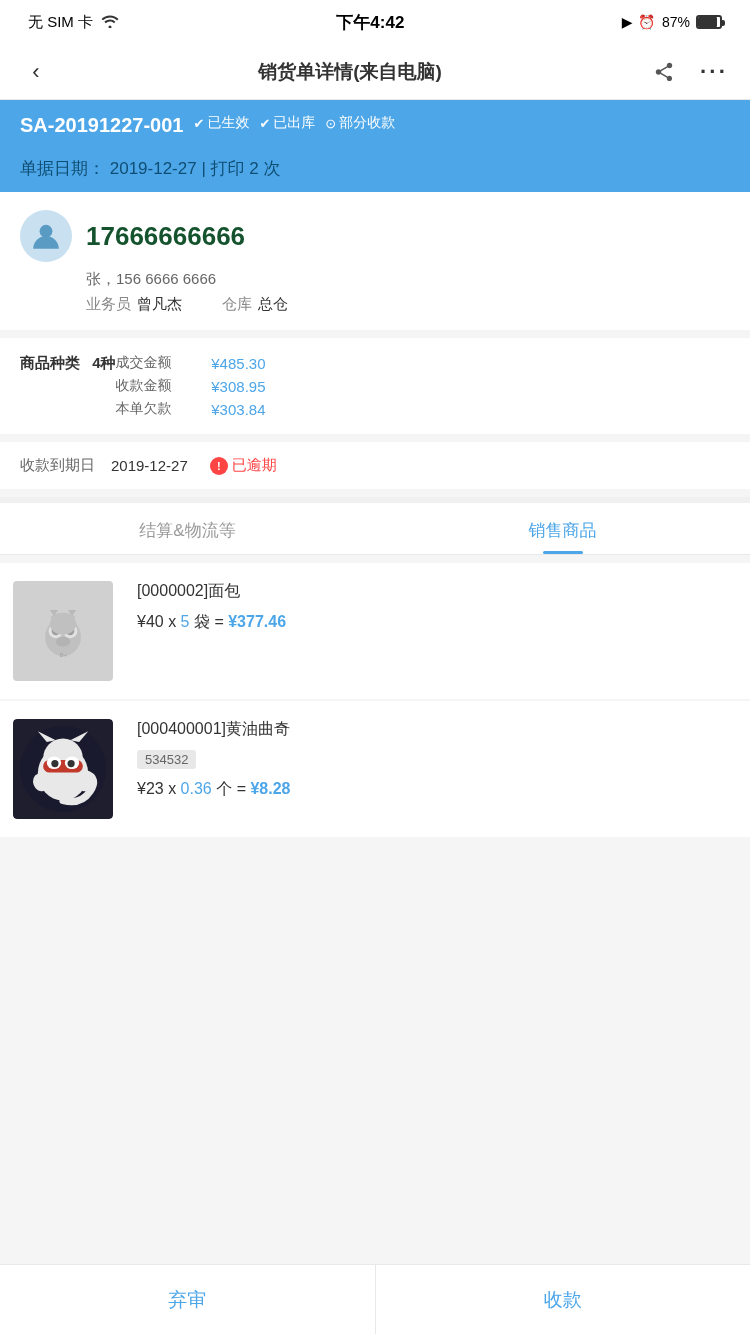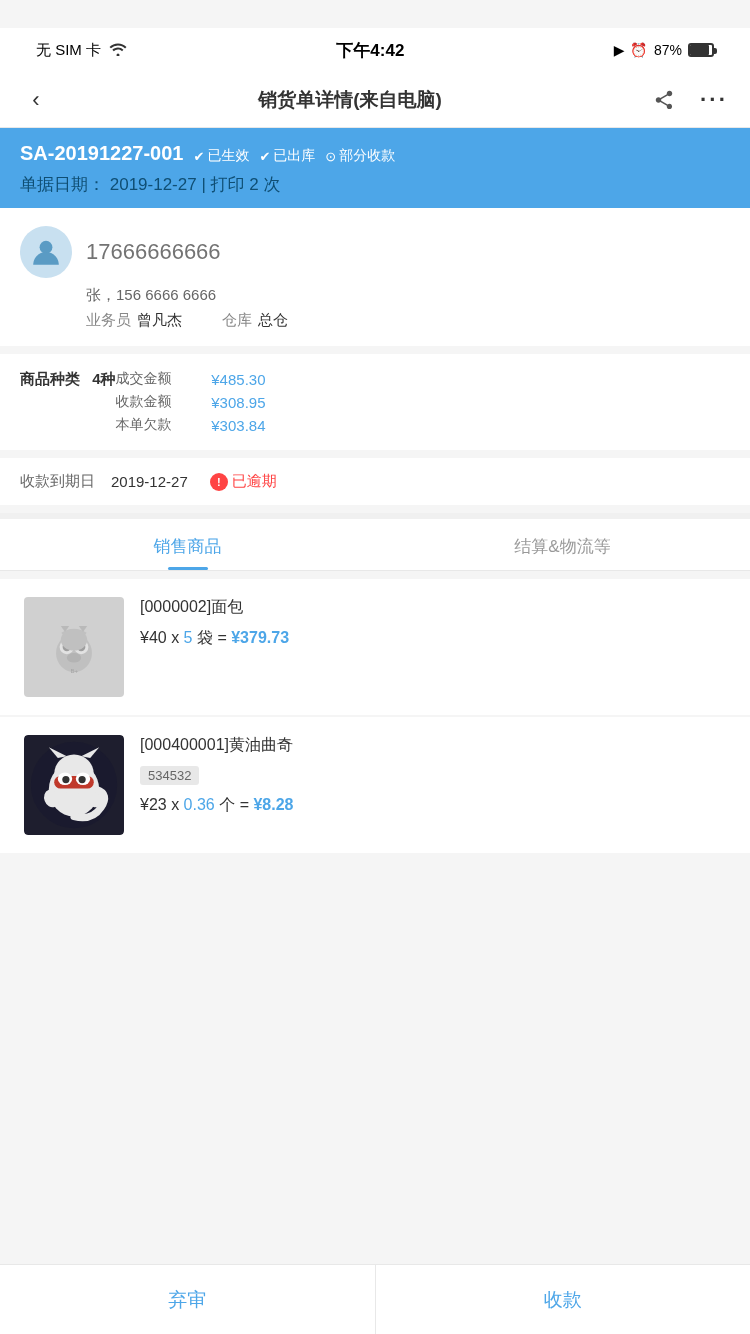--- a/index.html
+++ b/index.html
@@ -12,24 +12,23 @@
       overflow-x: hidden;
     }
 
     
     .status-bar {
       background: #fff;
       height: 44px;
       display: flex;
       align-items: center;
       justify-content: space-between;
-      padding: 0 36px;
+      padding: 0 28px;
       font-size: 15px;
       font-weight: 500;
-      margin-top: 28px;
     }
     .status-left { display: flex; align-items: center; gap: 8px; }
     .status-center { font-size: 17px; font-weight: 600; }
     .status-right { display: flex; align-items: center; gap: 6px; font-size: 14px; }
     .battery-icon {
       width: 26px; height: 14px; border: 2px solid #333; border-radius: 3px; position: relative; display: inline-block;
     }
     .battery-icon::after {
       content: '';
       position: absolute; right: -5px; top: 3px; width: 3px; height: 6px; background: #333; border-radius: 0 2px 2px 0;
@@ -53,23 +52,23 @@
     .nav-icon-btn { width: 32px; height: 32px; display: flex; align-items: center; justify-content: center; cursor: pointer; }
     .back-arrow { font-size: 22px; color: #333; font-weight: 300; }
 
     
     .order-header {
       background: #4da6e8;
       padding: 14px 20px 12px;
     }
     .order-id-row {
       display: flex;
-      align-items: flex-end;
+      align-items: flex-start;
       gap: 10px;
-      margin-bottom: 8px;
+      margin-bottom: 20px;
     }
     .order-id { font-size: 20px; font-weight: 700; color: #fff; }
     .status-badges { display: flex; align-items: center; gap: 10px; }
     .status-badge {
       display: flex; align-items: center; gap: 3px;
       font-size: 14px; color: #fff;
     }
     .badge-icon { font-size: 13px; }
     .order-meta { font-size: 17px; color: #0c4a6e; opacity: 0.95; }
 
@@ -84,21 +83,21 @@
       align-items: center;
       gap: 14px;
       margin-bottom: 8px;
     }
     .avatar {
       width: 52px; height: 52px; border-radius: 50%;
       background: #c8e0f0;
       display: flex; align-items: center; justify-content: center;
       flex-shrink: 0;
     }
-    .customer-name { font-size: 22px; font-weight: 400; color: #737373; }
+    .customer-name { font-size: 26px; font-weight: 700; color: #14532d; }
     .customer-info { font-size: 15px; color: #666; margin-left: 66px; margin-bottom: 6px; }
     .staff-row {
       display: flex;
       align-items: center;
       margin-left: 66px;
       font-size: 15px; color: #555;
       gap: 0;
     }
     .staff-label { color: #888; margin-right: 6px; }
     .staff-value { color: #333; }
@@ -173,24 +172,24 @@
       background: #4da6e8;
       border-radius: 2px;
     }
     .tabs-border { height: 1px; background: #e8e8e8; }
 
     
     .product-list { background: #f5f5f5; }
     .product-item {
       background: #fff;
       margin-bottom: 2px;
-      padding: 18px 24px;
+      padding: 18px 13px;
       display: flex;
       align-items: flex-start;
-      gap: 16px;
+      gap: 24px;
     }
     .product-thumb {
       width: 100px; height: 100px;
       background: #e8e8e8;
       border-radius: 4px;
       flex-shrink: 0;
       display: flex; align-items: center; justify-content: center;
       overflow: hidden;
     }
     .product-thumb-owl {
@@ -364,26 +363,26 @@
   <span class="due-date">2019-12-27</span>
   <div class="overdue-badge">
     <div class="overdue-dot">!</div>
     <span class="overdue-text">已逾期</span>
   </div>
 </div>
 
 <div class="tabs-divider"></div>
 <div class="tabs-section">
   <div class="tabs-row">
+    <div class="tab-item">
+      <span>结算&amp;物流等</span>
+    </div>
     <div class="tab-item active">
       <span>销售商品</span>
       <div class="tab-underline"></div>
-    </div>
-    <div class="tab-item">
-      <span>结算&amp;物流等</span>
     </div>
   </div>
   <div class="tabs-border"></div>
 </div>
 
 <div class="product-list">
 
   <div class="product-item" style="margin-top:8px;">
     <div class="product-thumb">
 
@@ -404,21 +403,21 @@
       </div>
     </div>
     <div class="product-info">
       <div class="product-name">[0000002]面包</div>
       <div class="product-price">
         <span>¥40</span>
         <span> x </span>
         <span class="qty">5</span>
         <span>袋</span>
         <span> = </span>
-        <span class="total">¥379.73</span>
+        <span class="total">¥377.46</span>
       </div>
     </div>
   </div>
 
   <div class="product-item" style="margin-top:2px; margin-bottom:80px;">
     <div class="product-thumb">
 
       <div class="product-thumb-img" style="background: #1e1e2e;">
         <svg width="90" height="90" viewBox="0 0 100 100">
 

